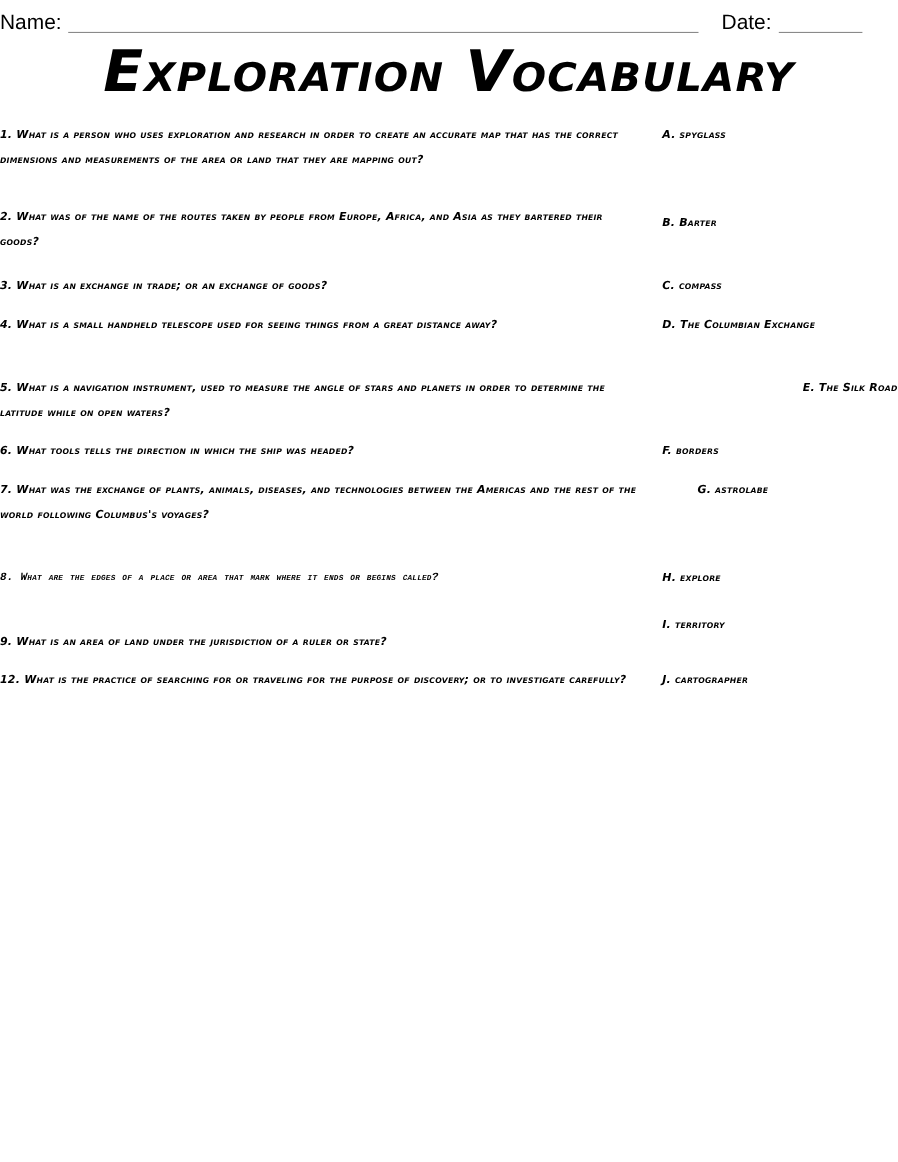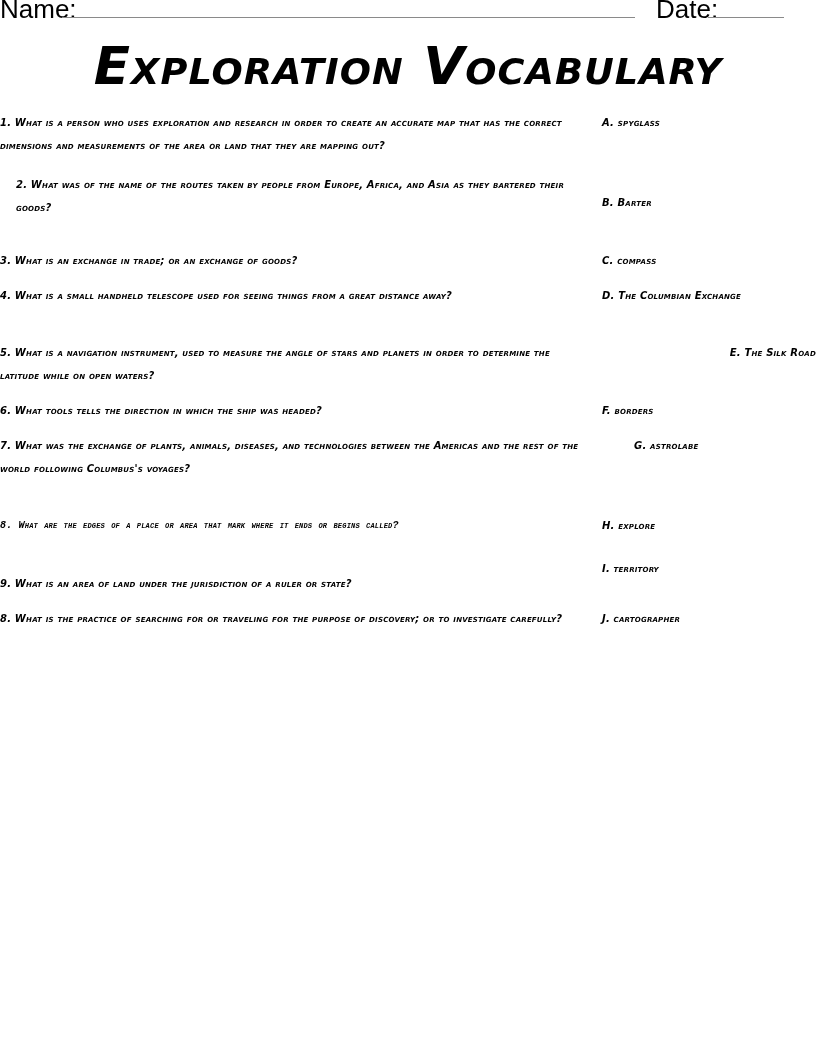--- a/index.html
+++ b/index.html
@@ -2,22 +2,22 @@
 <html><head>
   <meta charset="utf-8">
   <style>
     html, body { margin: 0; padding: 0; background: #ffffff; }
     body {
       width: 816px; height: 1056px; position: relative; overflow: hidden;
       color: #000000;
       font-family: "Liberation Sans", sans-serif;
     }
     .header-row {
-      position: absolute; top: 0; left: 0; width: 816px; height: 24px;
-      font-size: 26px; line-height: 22px;
+      position: absolute; top: 12px; left: 0; width: 816px; height: 24px;
+      font-size: 19px; line-height: 22px;
     }
     .name-label { position: absolute; left: 0; top: -2px; }
     .name-line {
       position: absolute; left: 62px; top: 17px; width: 573px;
       border-bottom: 1px solid #8a8a8a;
     }
     .date-label { position: absolute; left: 656px; top: -2px; }
     .date-line {
       position: absolute; left: 708px; top: 17px; width: 76px;
       border-bottom: 1px solid #8a8a8a;
@@ -50,29 +50,29 @@
   <span class="name-label">Name:</span>
   <div class="name-line"></div>
   <span class="date-label">Date:</span>
   <div class="date-line"></div>
 </div>
 
 <h1 class="title" style="margin:0;">Exploration Vocabulary</h1>
 
 <div>
   <div class="q" style="top:111px;">1. What is a person who uses exploration and research in order to create an accurate map that has the correct dimensions and measurements of the area or land that they are mapping out?</div>
-  <div class="q" style="top:173px;padding-left:16px;">2. What was of the name of the routes taken by people from Europe, Africa, and Asia as they bartered their goods?</div>
+  <div class="q" style="top:186px;">2. What was of the name of the routes taken by people from Europe, Africa, and Asia as they bartered their goods?</div>
   <div class="q" style="top:249px;">3. What is an exchange in trade; or an exchange of goods?</div>
   <div class="q" style="top:284px;">4. What is a small handheld telescope used for seeing things from a great distance away?</div>
   <div class="q" style="top:341px;">5. What is a navigation instrument, used to measure the angle of stars and planets in order to determine the latitude while on open waters?</div>
   <div class="q" style="top:399px;">6. What tools tells the direction in which the ship was headed?</div>
   <div class="q" style="top:434px;">7. What was the exchange of plants, animals, diseases, and technologies between the Americas and the rest of the world following Columbus's voyages?</div>
   <div class="q" style="top:514px;font-family:Liberation Mono, monospace;">8. What are the edges of a place or area that mark where it ends or begins called?</div>
   <div class="q" style="top:572px;">9. What is an area of land under the jurisdiction of a ruler or state?</div>
-  <div class="q" style="top:607px;">8. What is the practice of searching for or traveling for the purpose of discovery; or to investigate carefully?</div>
+  <div class="q" style="top:607px;">12. What is the practice of searching for or traveling for the purpose of discovery; or to investigate carefully?</div>
 </div>
 
 <div>
   <div class="a" style="top:111px;">A. spyglass</div>
   <div class="a" style="top:191px;">B. Barter</div>
   <div class="a" style="top:249px;">C. compass</div>
   <div class="a" style="top:284px;">D. The Columbian Exchange</div>
   <div class="a" style="top:341px;text-align:right;">E. The Silk Road</div>
   <div class="a" style="top:399px;">F. borders</div>
   <div class="a" style="top:434px;margin-left:32px;">G. astrolabe</div>

